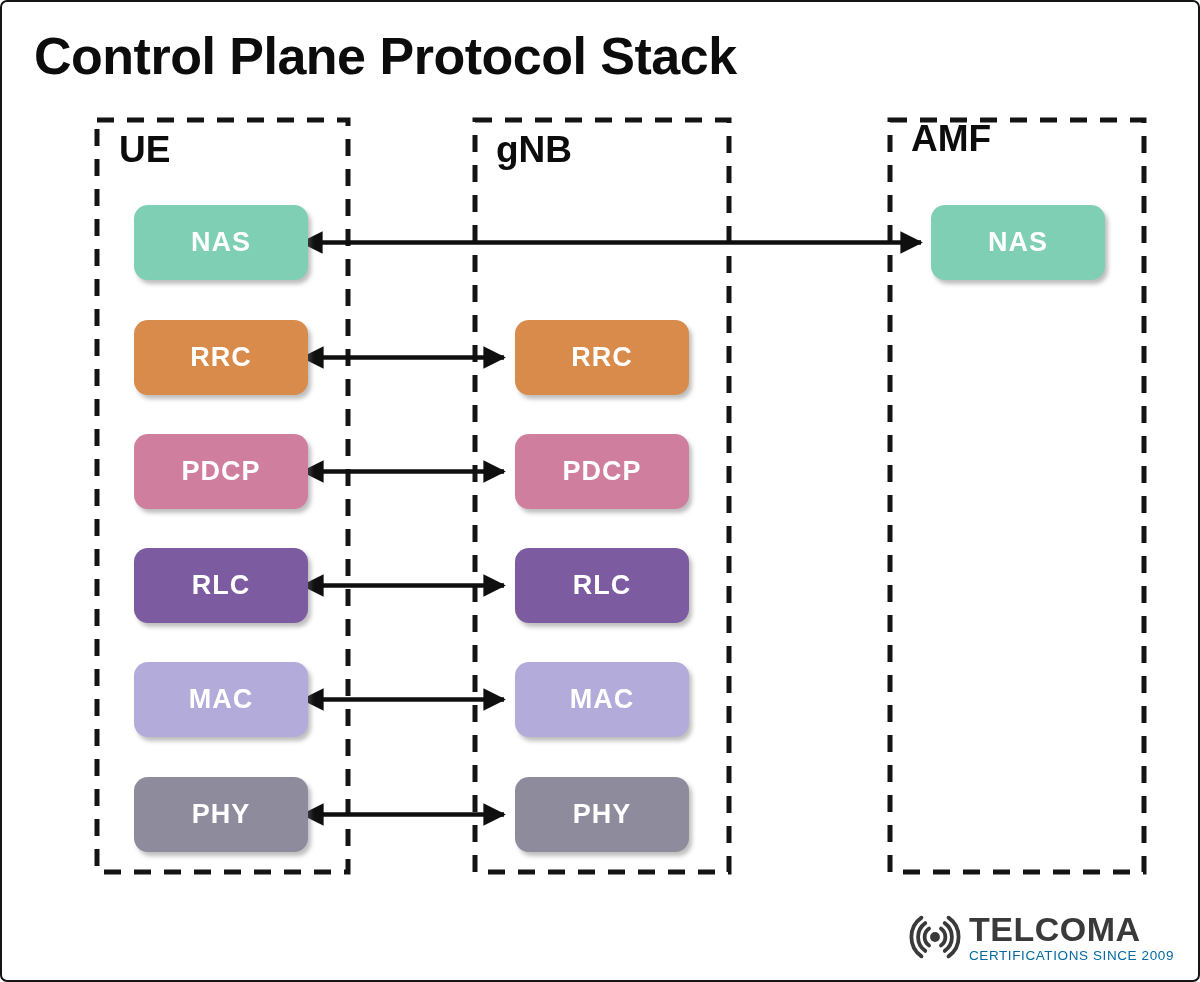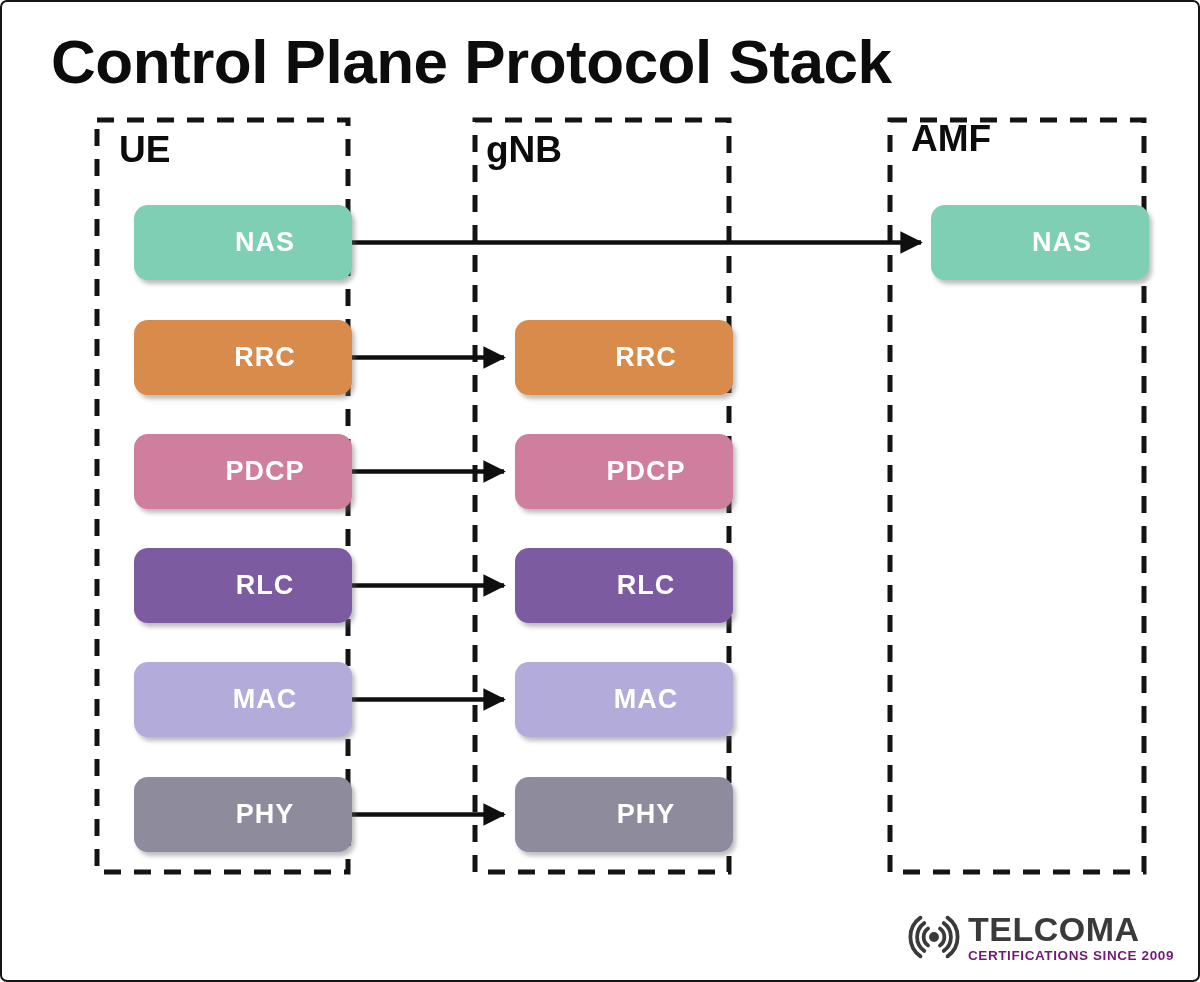--- a/index.html
+++ b/index.html
@@ -15,26 +15,25 @@
     box-sizing: border-box;
     background: #ffffff;
     border: 2px solid #141414;
     border-radius: 7px;
     overflow: hidden;
   }
   .title {
     position: absolute;
     left: 32px;
     top: 24px;
-    font-size: 62px;
+    font-size: 52px;
     font-weight: 700;
     letter-spacing: -0.5px;
     color: #0c0c0c;
     white-space: nowrap;
-    margin-left: 17px;
   }
   .diagram-svg {
     position: absolute;
     left: 0;
     top: 0;
     width: 1200px;
     height: 982px;
   }
   .col-label {
     position: absolute;
@@ -48,21 +47,20 @@
     height: 75px;
     border-radius: 14px;
     display: flex;
     align-items: center;
     justify-content: center;
     color: #ffffff;
     font-size: 27px;
     font-weight: 700;
     letter-spacing: 1px;
     box-shadow: 3px 4px 4px rgba(110,110,110,0.45);
-    padding-left: 44px;
   }
   .logo {
     position: absolute;
     right: 24px;
     bottom: 16px;
     display: flex;
     align-items: center;
     gap: 0;
   }
   .logo-text {
@@ -72,23 +70,23 @@
   }
   .logo-brand {
     font-size: 34px;
     font-weight: 700;
     letter-spacing: 0.5px;
     color: #3a3a3a;
     line-height: 1;
   }
   .logo-tagline {
     font-size: 13.5px;
-    font-weight: 700;
+    font-weight: 400;
     letter-spacing: 0.6px;
-    color: #701a75;
+    color: #0369a1;
     margin-top: 2px;
     white-space: nowrap;
   }
 </style>
 </head>
 <body>
 
 <div class="page">
 
   <div class="title">Control Plane Protocol Stack</div>
@@ -106,21 +104,21 @@
 
     <line x1="300" y1="240.5" x2="919" y2="240.5" stroke="#0f0f0f" stroke-width="4.5" marker-start="url(#ah)" marker-end="url(#ah)"></line>
     <line x1="301" y1="355.5" x2="502" y2="355.5" stroke="#0f0f0f" stroke-width="4.5" marker-start="url(#ah)" marker-end="url(#ah)"></line>
     <line x1="301" y1="469.5" x2="502" y2="469.5" stroke="#0f0f0f" stroke-width="4.5" marker-start="url(#ah)" marker-end="url(#ah)"></line>
     <line x1="301" y1="583.5" x2="502" y2="583.5" stroke="#0f0f0f" stroke-width="4.5" marker-start="url(#ah)" marker-end="url(#ah)"></line>
     <line x1="301" y1="697.5" x2="502" y2="697.5" stroke="#0f0f0f" stroke-width="4.5" marker-start="url(#ah)" marker-end="url(#ah)"></line>
     <line x1="301" y1="812.5" x2="502" y2="812.5" stroke="#0f0f0f" stroke-width="4.5" marker-start="url(#ah)" marker-end="url(#ah)"></line>
   </svg>
 
   <div class="col-label" style="left:117px; top:127px;">UE</div>
-  <div class="col-label" style="left:484px; top:127px;">gNB</div>
+  <div class="col-label" style="left:494px; top:127px;">gNB</div>
   <div class="col-label" style="left:909px; top:116px;">AMF</div>
 
   <div class="layer-box" style="left: 132px; top: 203px; background-color: rgb(126, 207, 180);">NAS</div>
   <div class="layer-box" style="left: 132px; top: 318px; background-color: rgb(217, 139, 75);">RRC</div>
   <div class="layer-box" style="left: 132px; top: 432px; background-color: rgb(208, 126, 157);">PDCP</div>
   <div class="layer-box" style="left: 132px; top: 546px; background-color: rgb(125, 91, 160);">RLC</div>
   <div class="layer-box" style="left: 132px; top: 660px; background-color: rgb(179, 171, 217);">MAC</div>
   <div class="layer-box" style="left: 132px; top: 775px; background-color: rgb(142, 139, 157);">PHY</div>
 
   <div class="layer-box" style="left: 513px; top: 318px; background-color: rgb(217, 139, 75);">RRC</div>

